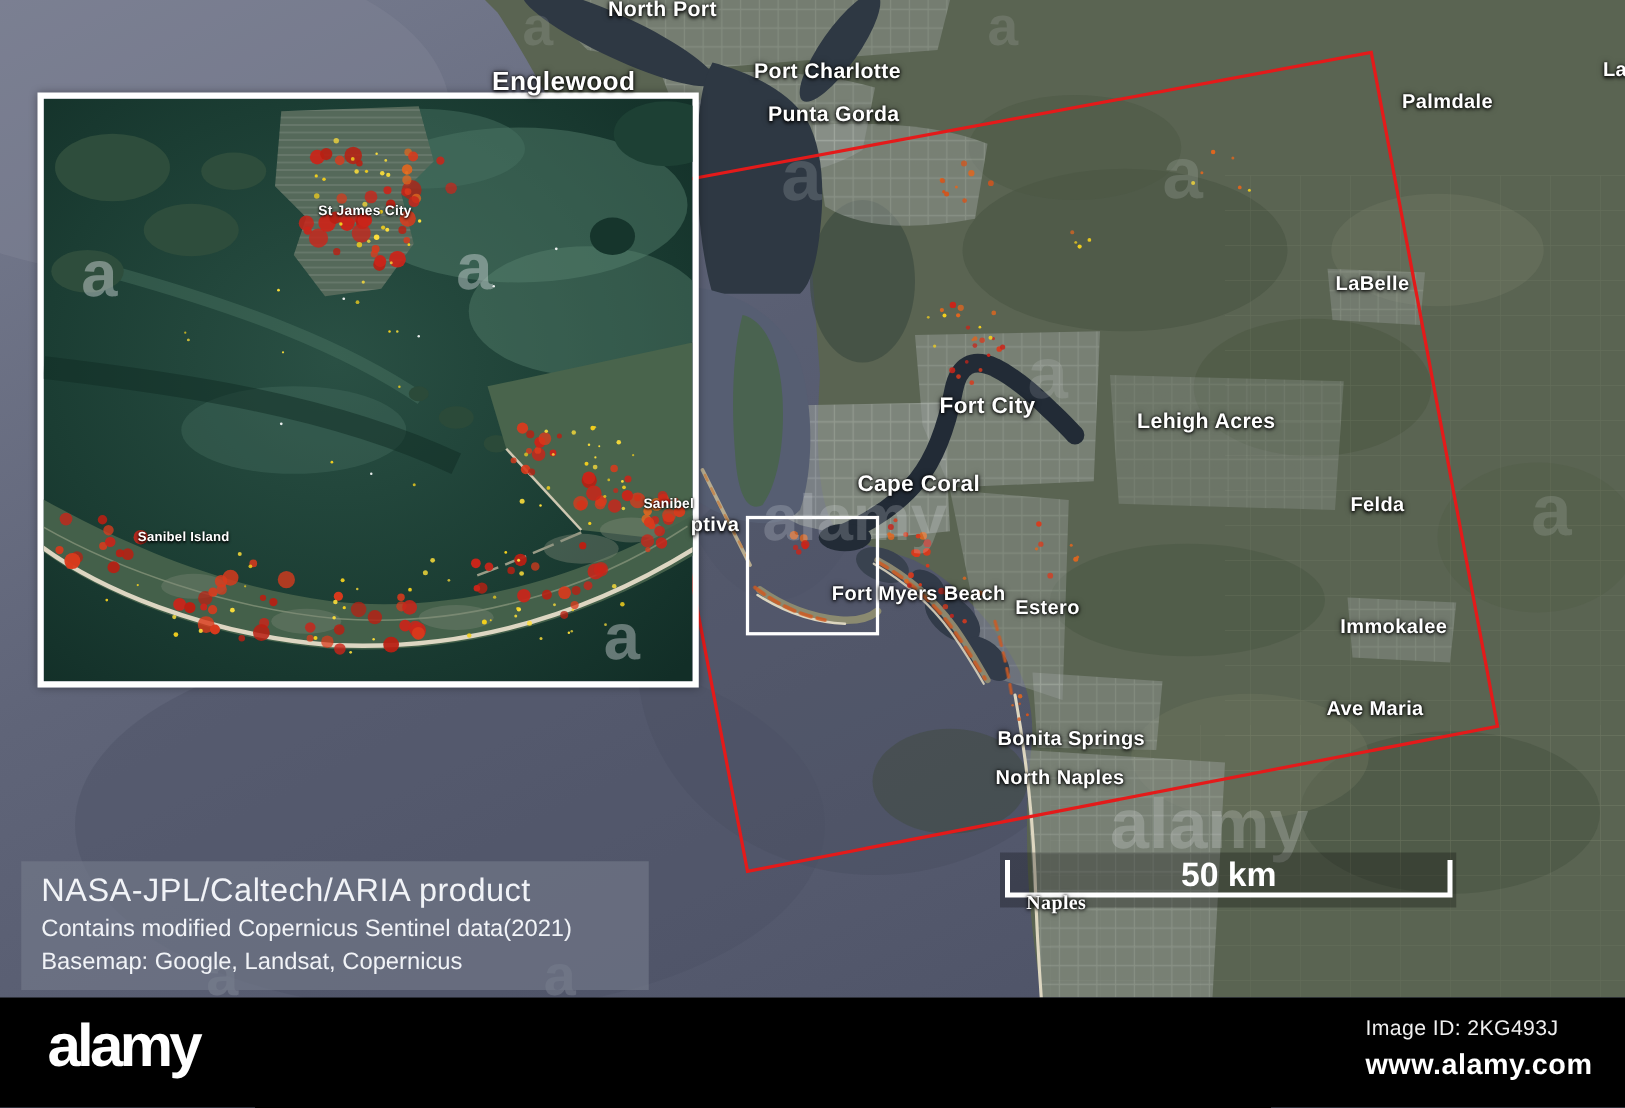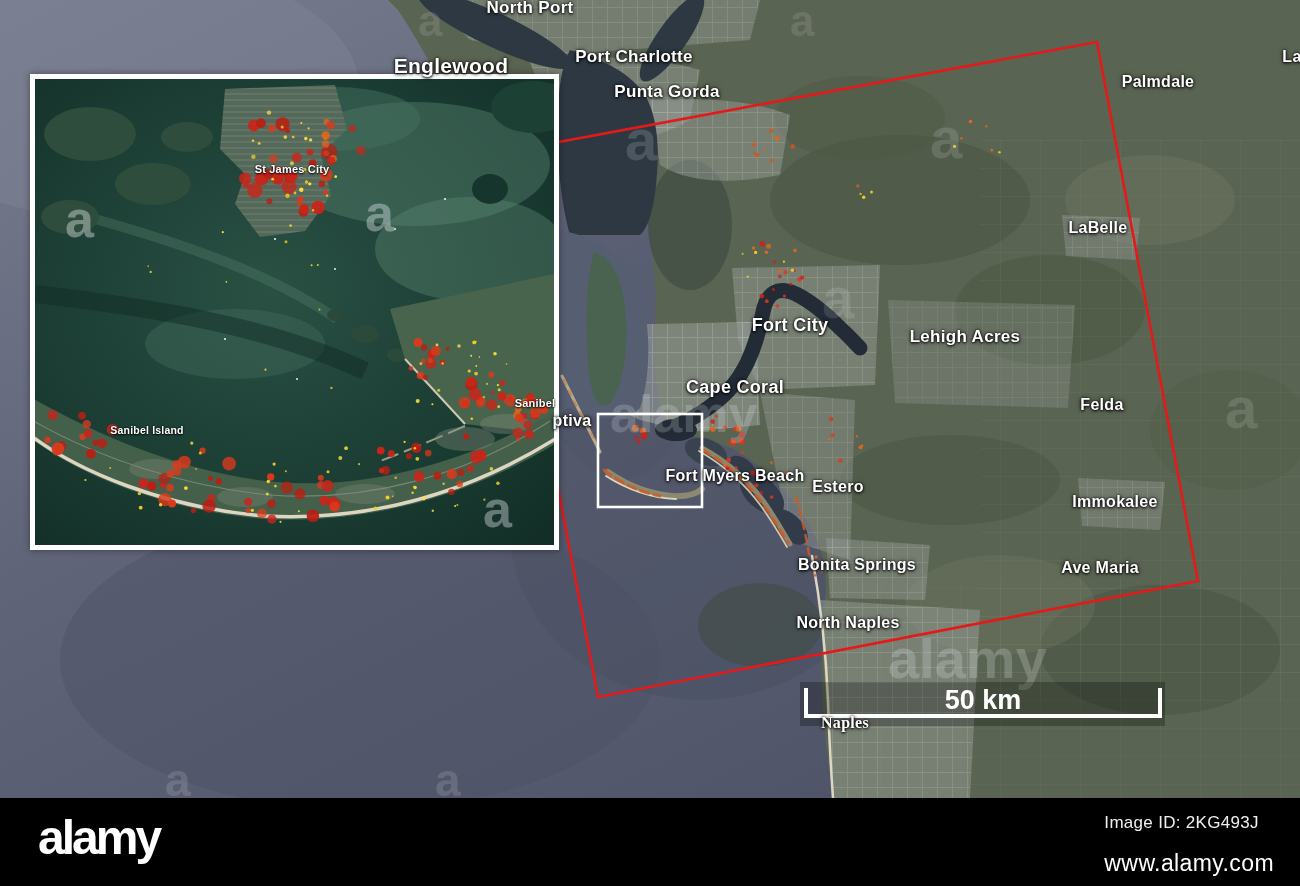--- a/index.html
+++ b/index.html
@@ -16,21 +16,21 @@
   .inset-label{text-shadow:0 1px 2px rgba(0,0,0,.95),0 0 2px rgba(0,0,0,.9);letter-spacing:.2px}
   #attribution{position:absolute;left:17px;top:689px;width:470px;z-index:6;
     background:rgba(116,123,139,.62);color:#f1f3f7;padding:9px 16px 11px}
   #attribution .l1{font-size:26px;letter-spacing:.4px;line-height:1.15}
   #attribution .l2{font-size:19px;margin-top:5px;line-height:1.15}
   #attribution .l3{font-size:19px;margin-top:4px;line-height:1.15}
   #alamy-bar{position:absolute;left:0;bottom:0;width:1300px;height:88px;background:#000;z-index:10;color:#fff}
   #alamy-logo{position:absolute;left:38px;top:12px;font-size:48px;font-weight:bold;letter-spacing:-3px}
   #alamy-right{position:absolute;right:26px;top:15px;text-align:left}
   #alamy-id{font-size:17px;color:#efefef;letter-spacing:.3px}
-  #alamy-url{font-size:23px;font-weight:normal;margin-top:17px;letter-spacing:.4px}
+  #alamy-url{font-size:23px;font-weight:bold;margin-top:5px;letter-spacing:.4px}
   .ghost{fill:#eceef2;font-weight:bold;font-family:"Liberation Sans",sans-serif}
   text.scale-text{fill:#fff;font-weight:bold;font-size:27px;font-family:"Liberation Sans",sans-serif}
 </style>
 </head>
 <body>
 
 <div id="canvas">
 
   <svg id="map-svg" width="1300" height="798" viewBox="0 0 1300 798">
     <defs>
@@ -562,42 +562,47 @@
 
       <text class="ghost" x="30" y="158" font-size="52" opacity="0.40">a</text>
       <text class="ghost" x="330" y="152" font-size="52" opacity="0.38">a</text>
       <text class="ghost" x="448" y="448" font-size="52" opacity="0.38">a</text>
     </svg>
   </div>
 
   <div id="label-layer">
       <div class="map-label" style="left: 530px; top: 8px; font-size: 17px;">North Port</div>
       <div class="map-label" style="left: 451px; top: 66px; font-size: 21px;">Englewood</div>
-      <div class="map-label" style="left: 634px; top: 57px; font-size: 17px;">Port Charlotte</div>
+      <div class="map-label" style="left: 662px; top: 57px; font-size: 17px;">Port Charlotte</div>
       <div class="map-label" style="left: 667px; top: 92px; font-size: 17px; text-align: center;">Punta Gorda</div>
       <div class="map-label" style="left: 1158px; top: 82px; font-size: 16px;">Palmdale</div>
       <div class="map-label" style="left: 1292px; top: 57px; font-size: 16px;">La</div>
       <div class="map-label" style="left: 1098px; top: 228px; font-size: 16px;">LaBelle</div>
       <div class="map-label" style="left: 790px; top: 325px; font-size: 18px;">Fort City</div>
       <div class="map-label" style="left: 965px; top: 337px; font-size: 17px;">Lehigh Acres</div>
       <div class="map-label" style="left: 735px; top: 387px; font-size: 18px;">Cape Coral</div>
       <div class="map-label" style="left: 1102px; top: 405px; font-size: 16px;">Felda</div>
       <div class="map-label" style="left: 572px; top: 421px; font-size: 16px;">ptiva</div>
       <div class="map-label" style="left: 735px; top: 476px; font-size: 16px;">Fort Myers Beach</div>
       <div class="map-label" style="left: 838px; top: 487px; font-size: 16px;">Estero</div>
       <div class="map-label" style="left: 1115px; top: 502px; font-size: 16px;">Immokalee</div>
-      <div class="map-label" style="left: 857px; top: 565px; font-size: 16px;">Bonita Springs</div>
+      <div class="map-label" style="left: 857px; top: 592px; font-size: 16px;">Bonita Springs</div>
       <div class="map-label" style="left: 1100px; top: 568px; font-size: 16px;">Ave Maria</div>
       <div class="map-label" style="left: 848px; top: 623px; font-size: 16px;">North Naples</div>
       <div class="map-label" style="left: 845px; top: 723px; font-size: 16px; font-family: Liberation Serif, serif;">Naples</div>
       <div class="map-label inset-label" style="left: 292px; top: 169px; font-size: 11px;">St James City</div>
       <div class="map-label inset-label" style="left: 147px; top: 430px; font-size: 10.5px;">Sanibel Island</div>
       <div class="map-label inset-label" style="left: 535px; top: 403px; font-size: 11px;">Sanibel</div>
     </div>
 
+  <div id="attribution">
+    <div class="l1">NASA-JPL/Caltech/ARIA product</div>
+    <div class="l2">Contains modified Copernicus Sentinel data(2021)</div>
+    <div class="l3">Basemap: Google, Landsat, Copernicus</div>
+  </div>
 
   <div id="alamy-bar">
     <div id="alamy-logo">alamy</div>
     <div id="alamy-right">
       <div id="alamy-id">Image ID: 2KG493J</div>
       <div id="alamy-url">www.alamy.com</div>
     </div>
   </div>
 </div>
 

